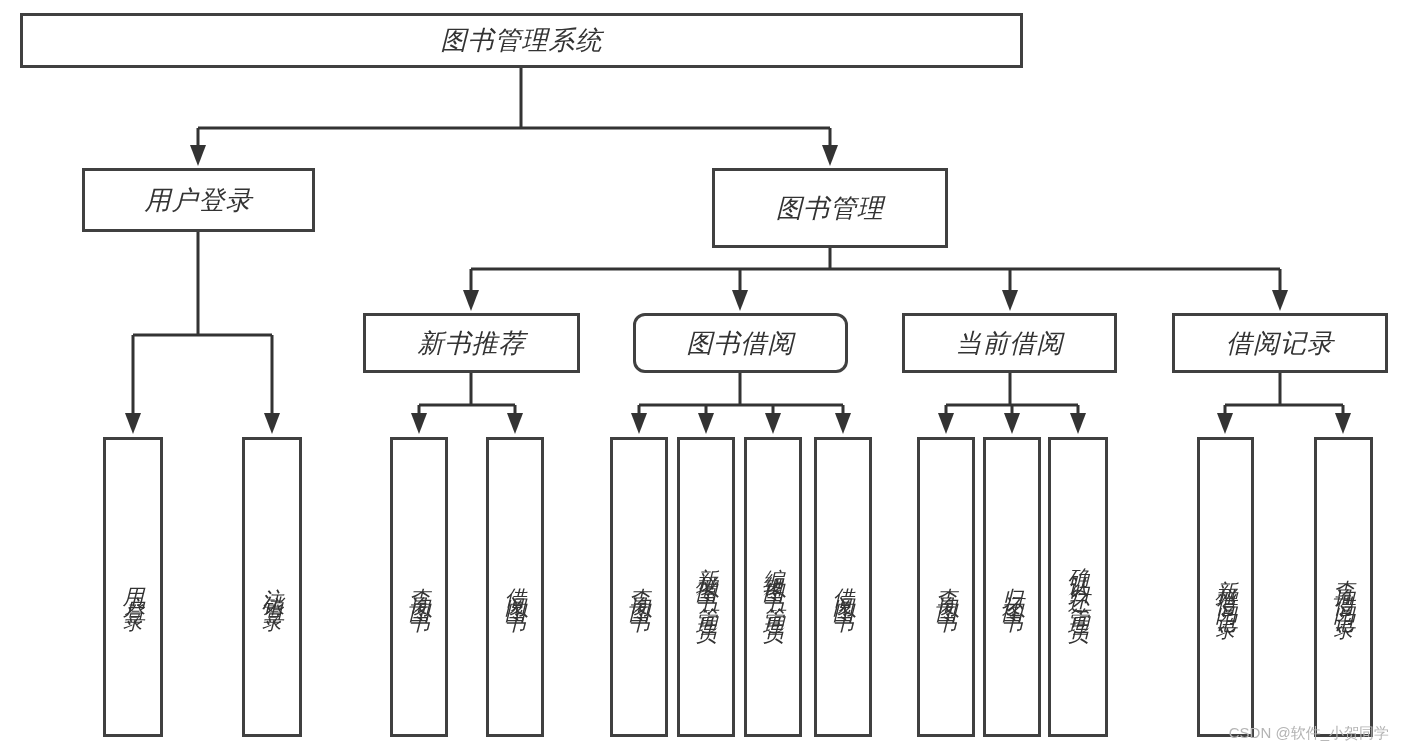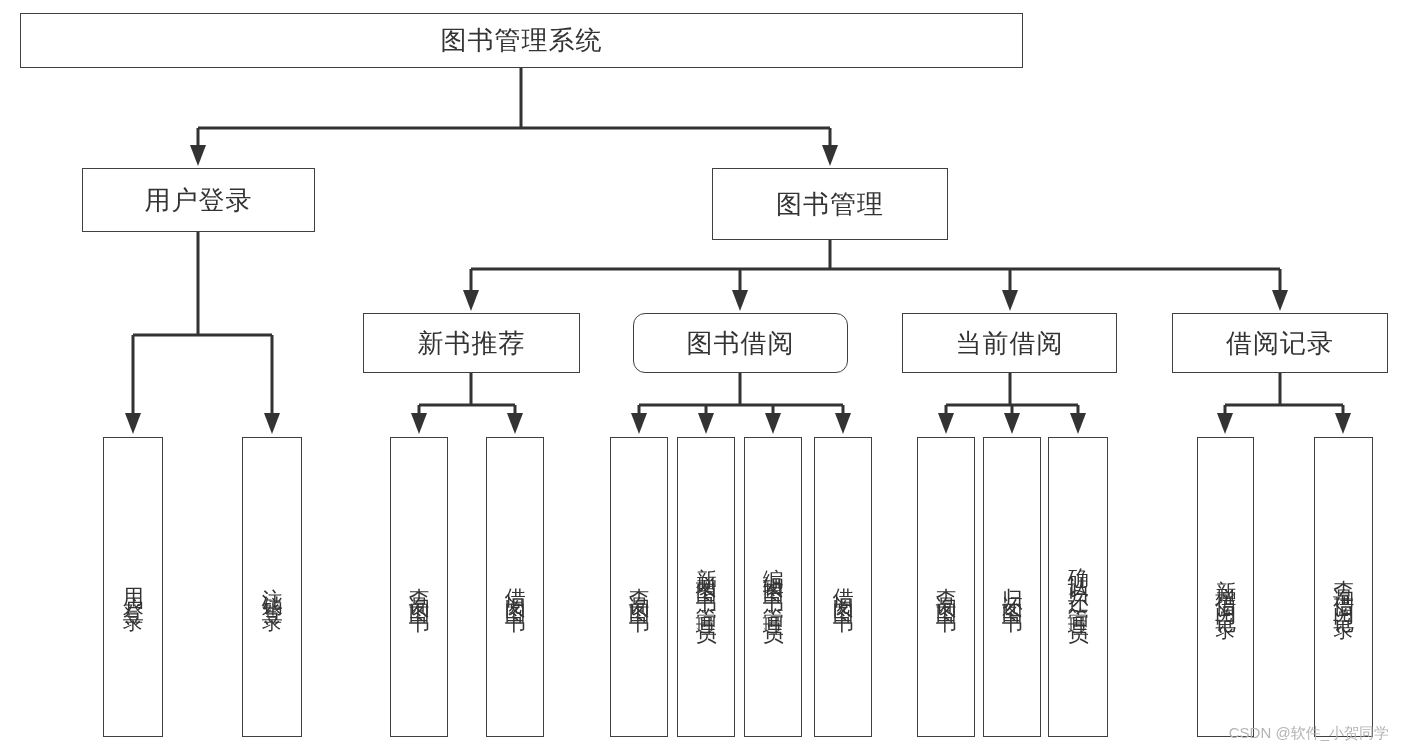--- a/index.html
+++ b/index.html
@@ -18,26 +18,27 @@
   }
   .connectors {
     position: absolute;
     left: 0;
     top: 0;
     z-index: 0;
   }
   .box {
     position: absolute;
     box-sizing: border-box;
-    border: 1px solid #404040;
+    border: 3px solid #404040;
     background: #ffffff;
     display: flex;
     align-items: center;
     justify-content: center;
     z-index: 1;
+    font-style: italic;
   }
   .box.h span {
     font-size: 26px;
     letter-spacing: 1px;
     white-space: nowrap;
     color: #333333;
   }
   .box.v span {
     writing-mode: vertical-rl;
     text-orientation: mixed;
@@ -101,21 +102,21 @@
     </g>
   </svg>
 
   <div class="box h" style="left:20px; top:13px; width:1003px; height:55px;">
     <span>图书管理系统</span>
   </div>
 
   <div class="box h" style="left:82px; top:168px; width:233px; height:64px;">
     <span>用户登录</span>
   </div>
-  <div class="box h" style="left:712px; top:168px; width:236px; height:72px;">
+  <div class="box h" style="left:712px; top:168px; width:236px; height:80px;">
     <span>图书管理</span>
   </div>
 
   <div class="box h" style="left:363px; top:313px; width:217px; height:60px;">
     <span>新书推荐</span>
   </div>
   <div class="box h" style="left:633px; top:313px; width:215px; height:60px;border-radius:12px;">
     <span>图书借阅</span>
   </div>
   <div class="box h" style="left:902px; top:313px; width:215px; height:60px;text-align:right;">

